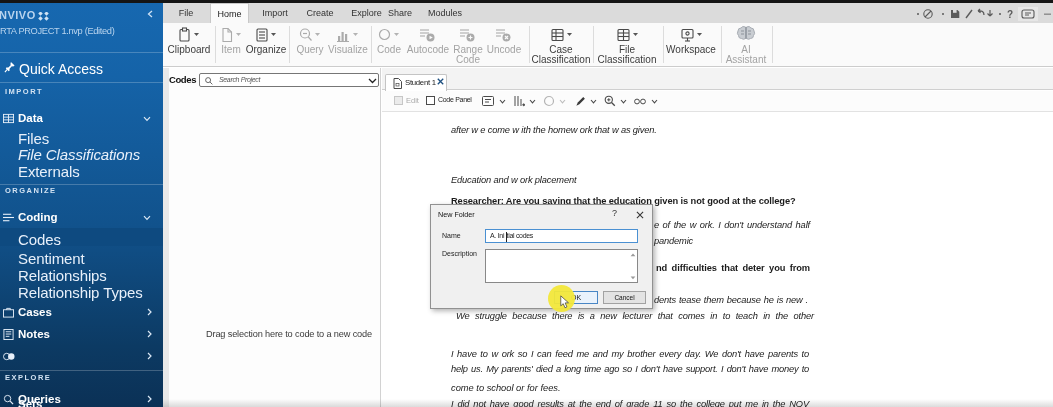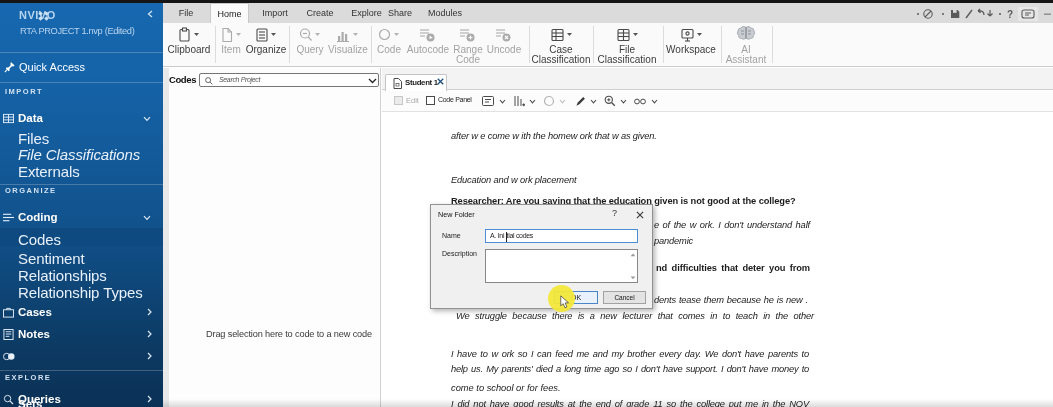--- a/index.html
+++ b/index.html
@@ -2,42 +2,42 @@
 <html><head>
 <meta charset="utf-8">
 <style>
 * { margin:0; padding:0; box-sizing:border-box; }
 html,body { width:1053px; height:407px; overflow:hidden; }
 body { font-family:"Liberation Sans",sans-serif; position:relative; background:#ffffff; }
 .abs { position:absolute; }
 #topstrip { left:0; top:0; width:1053px; height:3px; background:#151515; }
 
 #sidebar { left:0; top:3px; width:163px; height:404px; background:linear-gradient(180deg,#1768b0 0%,#1563a8 18%,#11528c 55%,#0c3a63 85%,#0b3156 100%); overflow:hidden; }
-.hdrtxt { color:#b9d4ee;padding-left:20px; }
+.hdrtxt { color:#b9d4ee; }
 .sbsep { position:absolute; left:0; width:163px; height:1px; background:rgba(255,255,255,0.22); }
 .sbsec { position:absolute; left:5px; font-size:7.5px; letter-spacing:1.5px; color:#d2e2f2; font-weight:bold; }
 .sbitem { position:absolute; left:18px; font-size:11.5px; font-weight:bold; color:#ffffff; }
 .sbsub { position:absolute; left:18px; font-size:15px; color:#e8f0fa; letter-spacing:-0.1px; }
 
 #tabbar { left:163px; top:3px; width:890px; height:20px; background:#dbdbdb; }
 .rtab { position:absolute; top:0; height:20px; line-height:20px; font-size:9px; color:#333; text-align:center; }
 #hometab { position:absolute; left:47px; top:0; width:39px; height:20px; background:#fafafa; border:1px solid #c8c8c8; border-bottom:none; line-height:20px; font-size:9px; color:#222; text-align:center; }
 #toolbar { left:163px; top:23px; width:890px; height:44px; background:#fafafa; border-bottom:1px solid #cccccc; }
 .tsep { position:absolute; top:3px; height:37px; width:1px; background:#dcdcdc; }
 .tlabel { position:absolute; top:22px; font-size:10px; color:#3c3c3c; text-align:center; white-space:nowrap; line-height:10px; }
 .tlabel.dis { color:#a3a3a3; }
 .ticon { position:absolute; top:4px; }
 
 #splitter { left:163px; top:68px; width:6px; height:339px; background:#e9e9e9; }
 #codespanel { left:169px; top:68px; width:212px; height:339px; background:#fdfdfd; border-right:1px solid #d2d2d2; }
 #searchbox { position:absolute; left:30px; top:5px; width:180px; height:14px; border:1px solid #767676; border-radius:2px; background:#fff; }
 #dragtext { position:absolute; left:37px; top:261px; font-size:9.2px; letter-spacing:-0.15px; color:#3a3a3a; white-space:nowrap; }
 #docpanel { left:382px; top:68px; width:671px; height:339px; background:#ffffff; }
 #doctabbar { position:absolute; left:0; top:0; width:671px; height:22px; background:#f3f3f3; border-bottom:1px solid #cfcfcf; }
-#doctab { position:absolute; left:3px; top:6px; width:62px; height:17px; background:#ffffff; border:1px solid #c4c4c4; border-bottom:none; border-radius:2px 2px 0 0;font-weight:bold; }
+#doctab { position:absolute; left:3px; top:6px; width:62px; height:17px; background:#ffffff; border:1px solid #c4c4c4; border-bottom:none; border-radius:2px 2px 0 0; }
 #doctoolbar { position:absolute; left:0; top:23px; width:671px; height:21px; background:#fcfcfc; border-bottom:1px solid #e2e2e2; }
 #doccontent { position:absolute; left:0; top:45px; width:671px; height:294px; background:#fff; }
 .dline { position:absolute; font-size:9.3px; color:#1c1c1c; white-space:nowrap; }
 .dit { font-style:italic; letter-spacing:-0.15px; }
 .dbold { font-weight:bold; letter-spacing:-0.1px; }
 .djust { text-align:justify; text-align-last:justify; white-space:normal; }
 
 #dialog { left:430px; top:204px; width:223px; height:105px; background:#f0f0f0; border:1px solid #919191; box-shadow:2px 2px 5px rgba(0,0,0,0.3); }
 </style>
 </head>
@@ -56,21 +56,21 @@
   </svg>
   <svg class="abs" style="left:147px;top:7px;" width="6" height="8" viewBox="0 0 6 8">
       <path d="M5 1 L1.5 4 L5 7" fill="none" stroke="#cfe2f4" stroke-width="1.3"></path>
     </svg>
   <div class="abs hdrtxt" style="left:0px;top:23px;font-size:9.3px;letter-spacing:-0.35px;">RTA PROJECT 1.nvp (Edited)</div>
   <div class="sbsep" style="top:49px;"></div>
   <svg class="abs" style="left:4px;top:58px;" width="12" height="12" viewBox="0 0 13 13">
       <path d="M7.5 1 L11.5 5 L10 6 L8.5 5.8 L6 8.3 L6 10.5 L5 11 L2 8 L2.5 7 L4.7 7 L7.2 4.5 L7 3 Z" fill="#fff"></path>
       <path d="M3.2 9.3 L1 12" stroke="#fff" stroke-width="1.2" fill="none"></path>
     </svg>
-  <div class="abs" style="left:19px;top:58px;font-size:11px;color:#fff;">Quick Access</div>
+  <div class="abs" style="left:19px;top:58px;font-size:14px;color:#fff;">Quick Access</div>
   <div class="sbsep" style="top:79px;"></div>
   <div class="sbsec" style="top:84px;">IMPORT</div>
   <svg class="abs" style="left:3px;top:110px;" width="11" height="11" viewBox="0 0 12 12">
       <rect x="0.5" y="1.5" width="11" height="9" fill="none" stroke="#e8f0fa"></rect>
       <line x1="0.5" y1="4.5" x2="11.5" y2="4.5" stroke="#e8f0fa"></line>
       <line x1="6" y1="1.5" x2="6" y2="10.5" stroke="#e8f0fa"></line>
       <line x1="0.5" y1="7.5" x2="11.5" y2="7.5" stroke="#e8f0fa"></line>
     </svg>
   <div class="sbitem" style="top:109px;">Data</div>
   <svg class="abs" style="left:143px;top:113px;" width="8" height="6" viewBox="0 0 8 6">
@@ -376,21 +376,21 @@
       </svg>
     <svg class="abs" style="left:252px;top:7px;" width="13" height="7" viewBox="0 0 13 7">
         <circle cx="3" cy="3.5" r="2.4" fill="none" stroke="#4a4a4a" stroke-width="1"></circle>
         <circle cx="9" cy="3.5" r="2.4" fill="none" stroke="#4a4a4a" stroke-width="1"></circle>
       </svg>
     <svg class="abs" style="left:269px;top:8px;" width="7" height="5" viewBox="0 0 7 5">
         <path d="M1 1 L3.5 3.8 L6 1" fill="none" stroke="#4a4a4a" stroke-width="1.1"></path>
       </svg>
   </div>
   <div id="doccontent">
-    <div class="dline dit" style="left:69px;top:18px;">after w e come w ith the homew ork that w as given.</div>
+    <div class="dline dit" style="left:69px;top:12px;">after w e come w ith the homew ork that w as given.</div>
     <div class="dline dit" style="left:69px;top:62px;">Education and w ork placement</div>
     <div class="dline dbold" style="left:69px;top:83px;">Researcher: Are you saying that the education given is not good at the college?</div>
     <div class="dline dit djust" style="left:272px;top:107px;width:156px;">e of the w ork. I don't understand half</div>
     <div class="dline dit" style="left:272px;top:123px;">pandemic</div>
     <div class="dline dbold djust" style="left:274px;top:150px;width:154px;">nd difficulties that deter you from</div>
     <div class="dline dit djust" style="left:272px;top:182px;width:154px;">dents tease them because he is new .</div>
     <div class="dline dit djust" style="left:74px;top:198px;width:358px;">We struggle because there is a new lecturer that comes in to teach in the other</div>
     <div class="dline dit djust" style="left:69px;top:236px;width:358px;">I have to w ork so I can feed me and my brother every day. We don't have parents to</div>
     <div class="dline dit djust" style="left:69px;top:251px;width:358px;letter-spacing:-0.2px;">help us. My parents' died a long time ago so I don't have support. I don't have money to</div>
     <div class="dline dit" style="left:69px;top:270px;letter-spacing:0;">come to school or for fees.</div>

